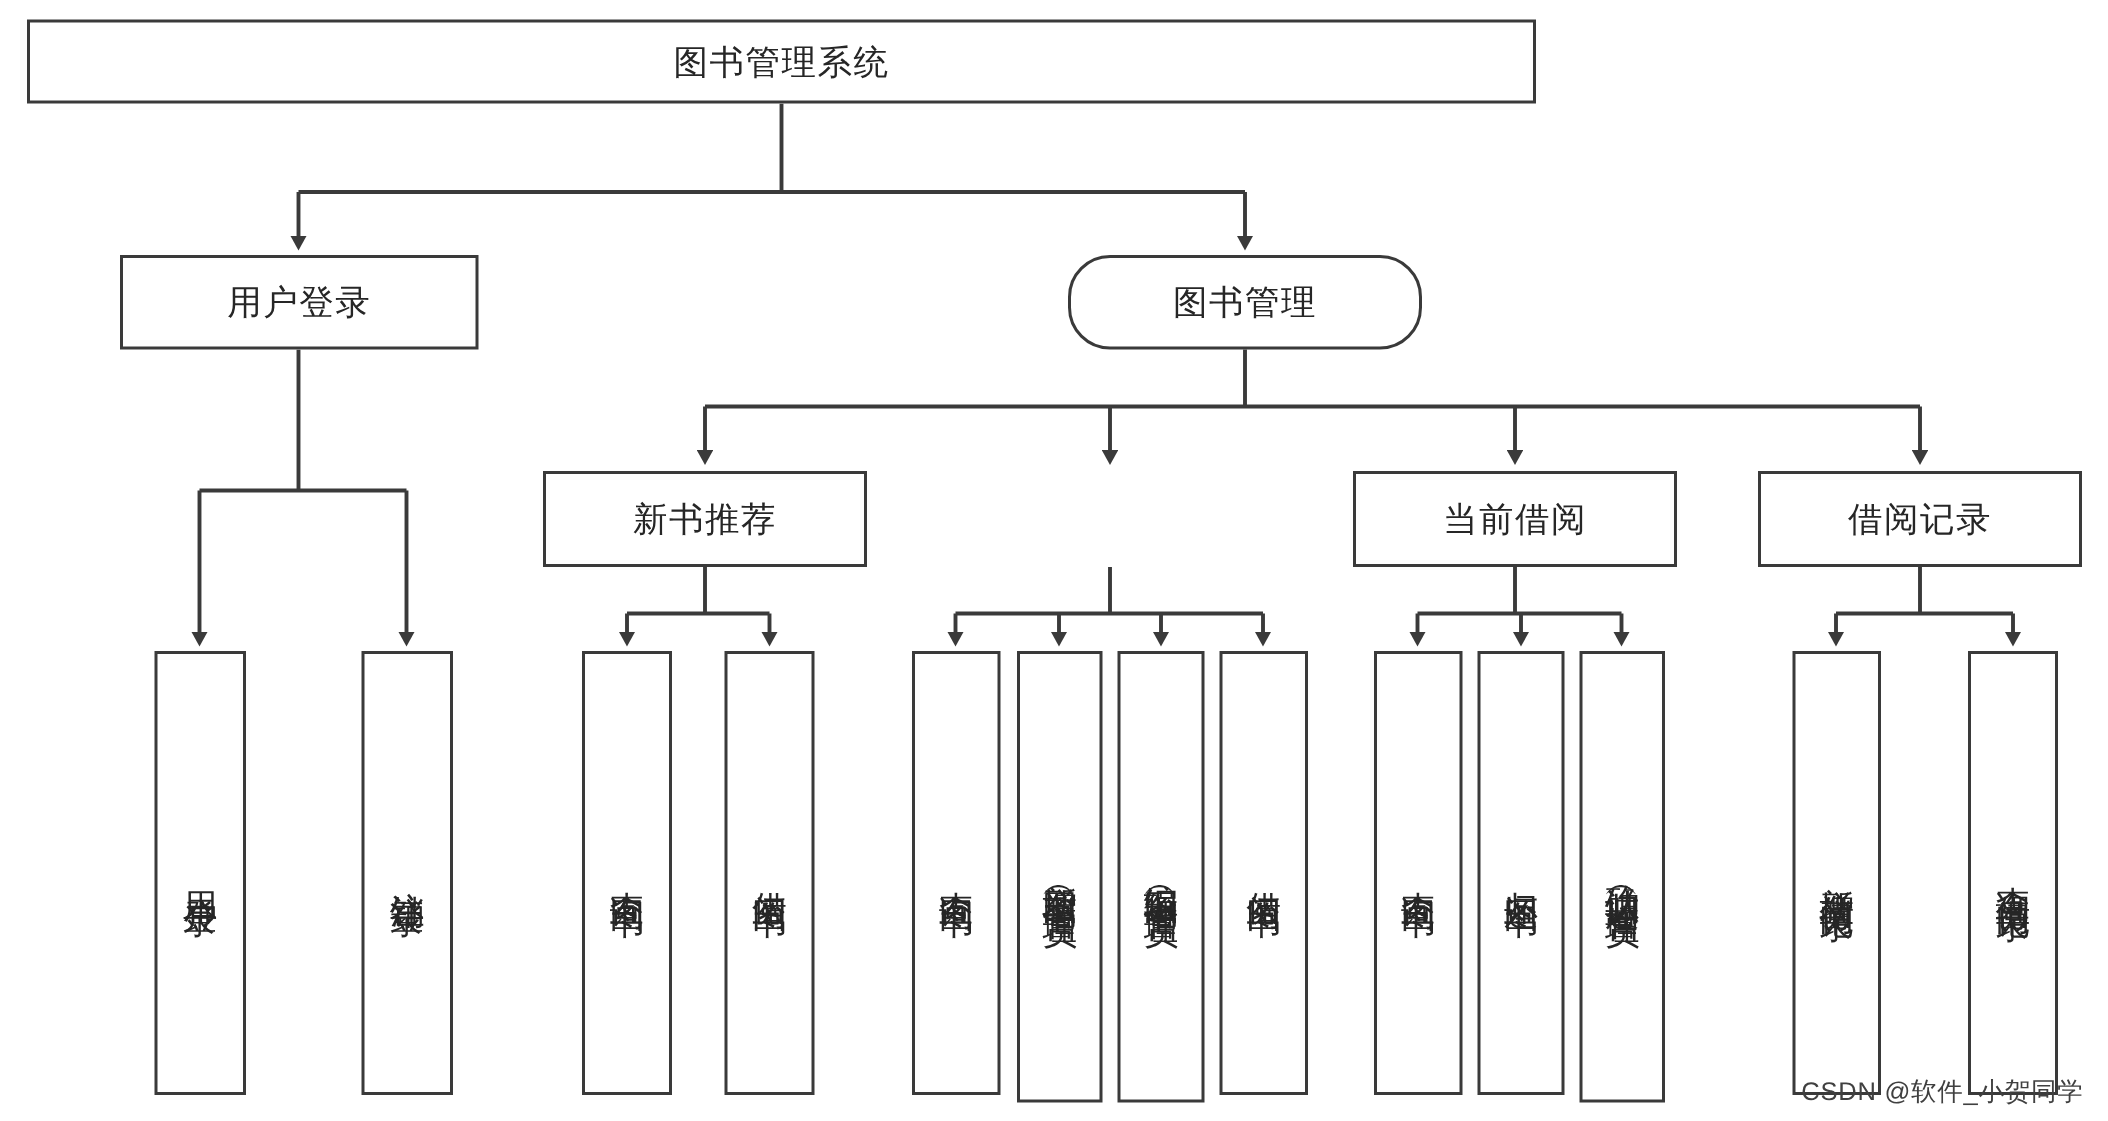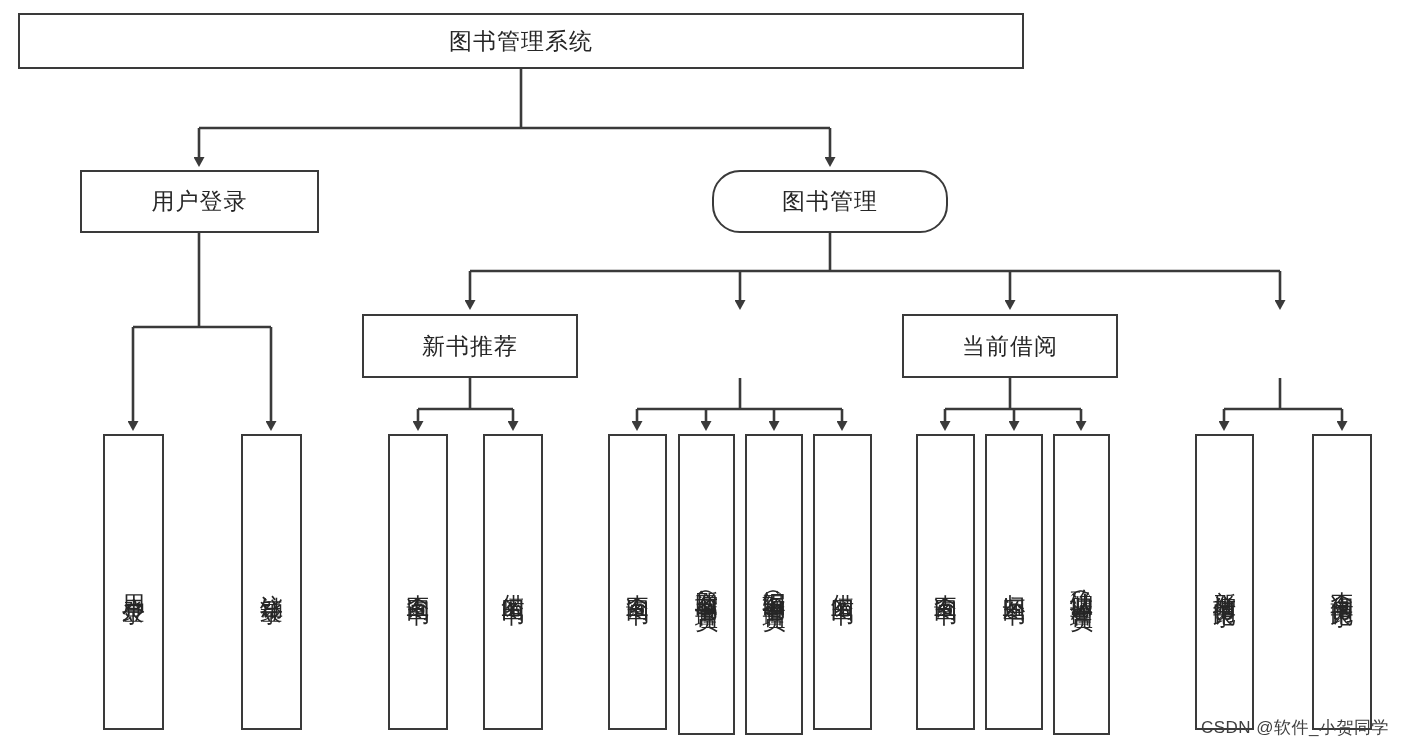--- a/index.html
+++ b/index.html
@@ -130,20 +130,23 @@
   <div class="node horiz" style="left:712px; top:170px; width:236px; height:63px;border-radius:28px;">
     <span class="label">图书管理</span>
   </div>
 
   <div class="node horiz" style="left:362px; top:314px; width:216px; height:64px;">
     <span class="label">新书推荐</span>
   </div>
   <div class="node horiz" style="left:902px; top:314px; width:216px; height:64px;">
     <span class="label">当前借阅</span>
   </div>
+  <div class="node horiz" style="left:1172px; top:314px; width:216px; height:64px;">
+    <span class="label">借阅记录</span>
+  </div>
 
   <div class="node vert" style="left:103px; top:434px; width:61px; height:296px;">
     <span class="label">用户登录</span>
   </div>
   <div class="node vert" style="left:241px; top:434px; width:61px; height:296px;">
     <span class="label">注销登录</span>
   </div>
 
   <div class="node vert" style="left:388px; top:434px; width:60px; height:296px;">
     <span class="label">查询图书</span>

